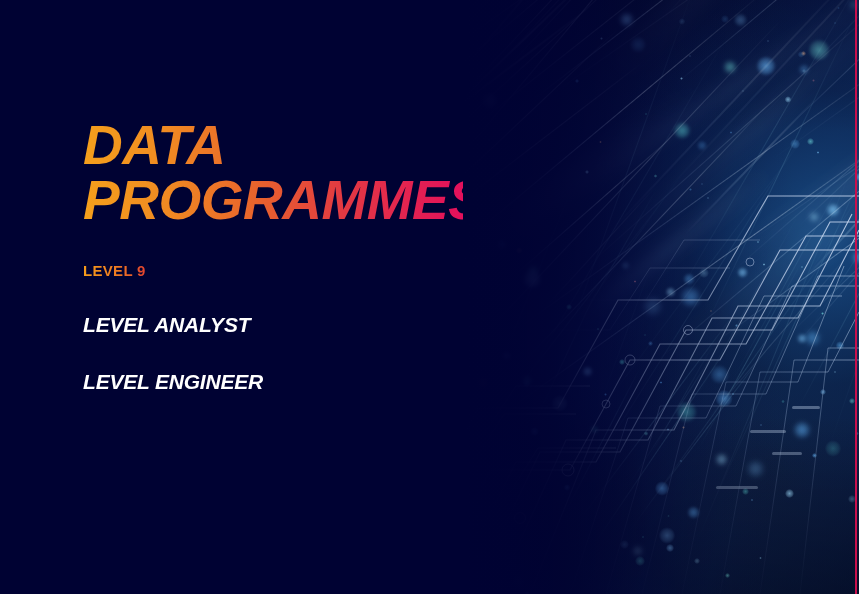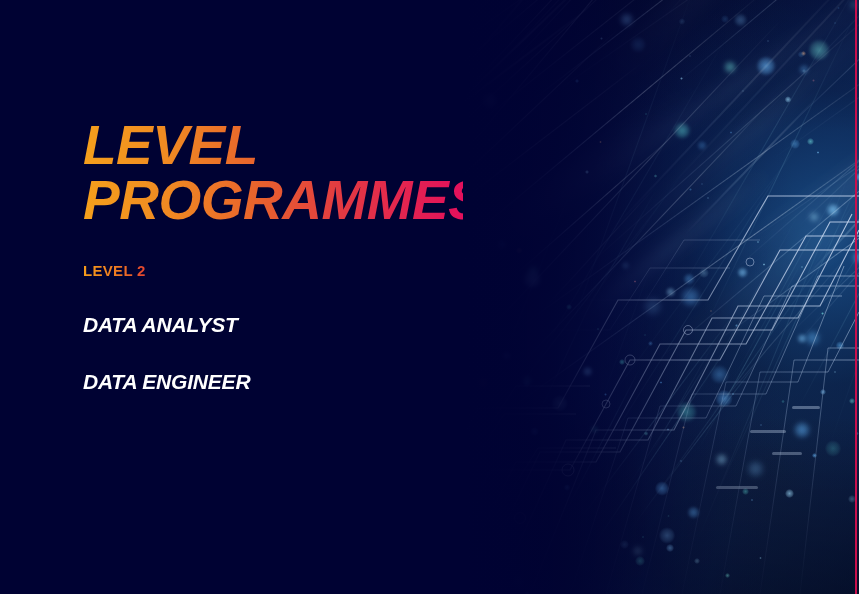--- a/index.html
+++ b/index.html
@@ -439,33 +439,33 @@
       </div>
     <div class="art-layer" id="art-vignette"></div>
     <div class="art-layer" id="art-fade"></div>
   </div>
 
   <div id="edge-accent"></div>
 
   <div id="content">
 
     <div id="headline">
-      <span class="headline-line">LEVEL</span>
+      <span class="headline-line">DATA</span>
       <span class="headline-line">PROGRAMMES</span>
     </div>
 
     <div id="levels">
 
       <div class="level-block">
-        <span class="level-tag">LEVEL 2</span>
+        <span class="level-tag">LEVEL 9</span>
       </div>
 
       <div class="level-block">
-        <span class="level-title">DATA ANALYST</span>
+        <span class="level-title">LEVEL ANALYST</span>
       </div>
 
       <div class="level-block">
-        <span class="level-title">DATA ENGINEER</span>
+        <span class="level-title">LEVEL ENGINEER</span>
       </div>
 
     </div>
   </div>
 </div>
 
 </body></html>

